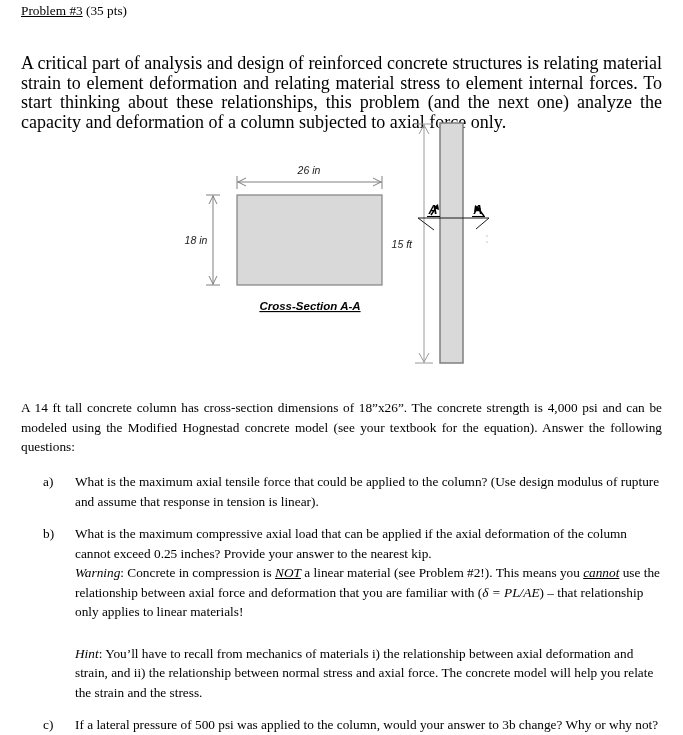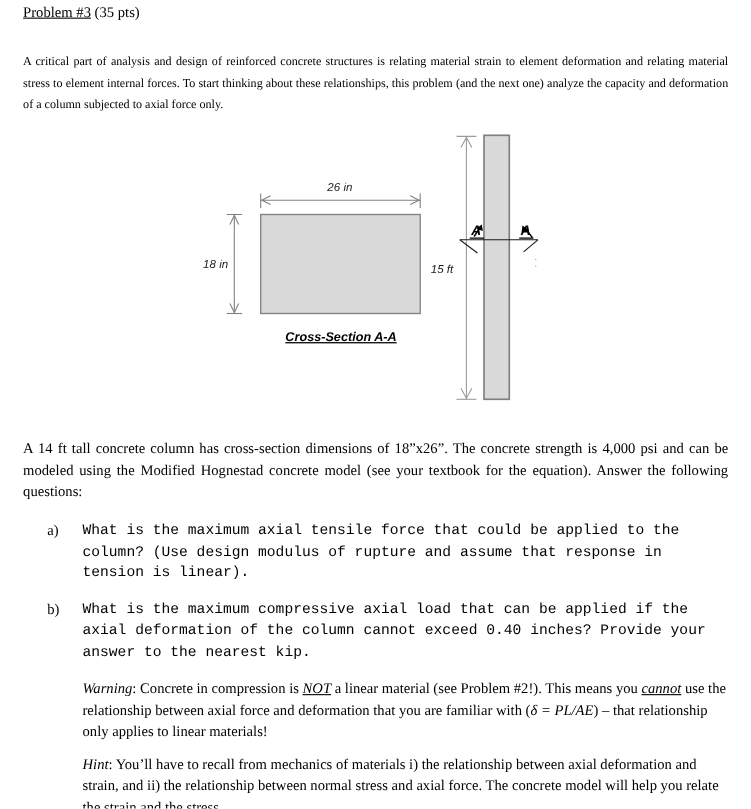--- a/index.html
+++ b/index.html
@@ -36,21 +36,21 @@
   .prob-heading .u {
     text-decoration: underline;
   }
 
   
   .intro {
     position: absolute;
     left: 21px;
     top: 36px;
     width: 641px;
-    font-size: 11px;
+    font-size: 18px;
     line-height: 19.5px;
     text-align: justify;
     text-justify: inter-word;
   }
 
   
   .figure {
     position: absolute;
     left: 0;
     top: 108px;
@@ -87,28 +87,26 @@
     padding-left: 54px;
     margin-bottom: 13px;
   }
   .q-marker {
     position: absolute;
     left: 22px;
     top: 0;
   }
   .q-text {
     display: block;
-    font-family: Liberation Mono, monospace;
   }
   .q-note {
     display: block;
-    margin-top: 14px;
   }
   .q-note.hint {
-    margin-top: 10px;
+    margin-top: 22px;
   }
   em, .it {
     font-style: italic;
   }
   .ul {
     text-decoration: underline;
   }
   .math {
     font-style: italic;
   }
@@ -202,21 +200,21 @@
 
   <div class="qlist">
 
     <div class="q-item">
       <span class="q-marker">a)</span>
       <span class="q-text">What is the maximum axial tensile force that could be applied to the column? (Use design modulus of rupture and assume that response in tension is linear).</span>
     </div>
 
     <div class="q-item">
       <span class="q-marker">b)</span>
-      <span class="q-text">What is the maximum compressive axial load that can be applied if the axial deformation of the column cannot exceed 0.40 inches? Provide your answer to the nearest kip.</span>
+      <span class="q-text">What is the maximum compressive axial load that can be applied if the axial deformation of the column cannot exceed 0.25 inches? Provide your answer to the nearest kip.</span>
 
       <span class="q-note"><em>Warning</em><span>: Concrete in compression is </span><em class="ul">NOT</em><span> a linear material (see Problem #2!). This means you </span><em class="ul">cannot</em><span> use the relationship between axial force and deformation that you are familiar with (</span><span class="math">δ = PL/AE</span><span>) – that relationship only applies to linear materials!</span></span>
 
       <span class="q-note hint"><em>Hint</em><span>: You’ll have to recall from mechanics of materials i) the relationship between axial deformation and strain, and ii) the relationship between normal stress and axial force. The concrete model will help you relate the strain and the stress.</span></span>
     </div>
 
     <div class="q-item">
       <span class="q-marker">c)</span>
       <span class="q-text">If a lateral pressure of 500 psi was applied to the column, would your answer to 3b change? Why or why not? (If it does change, you do not need to calculate the revised answer).</span>
     </div>

